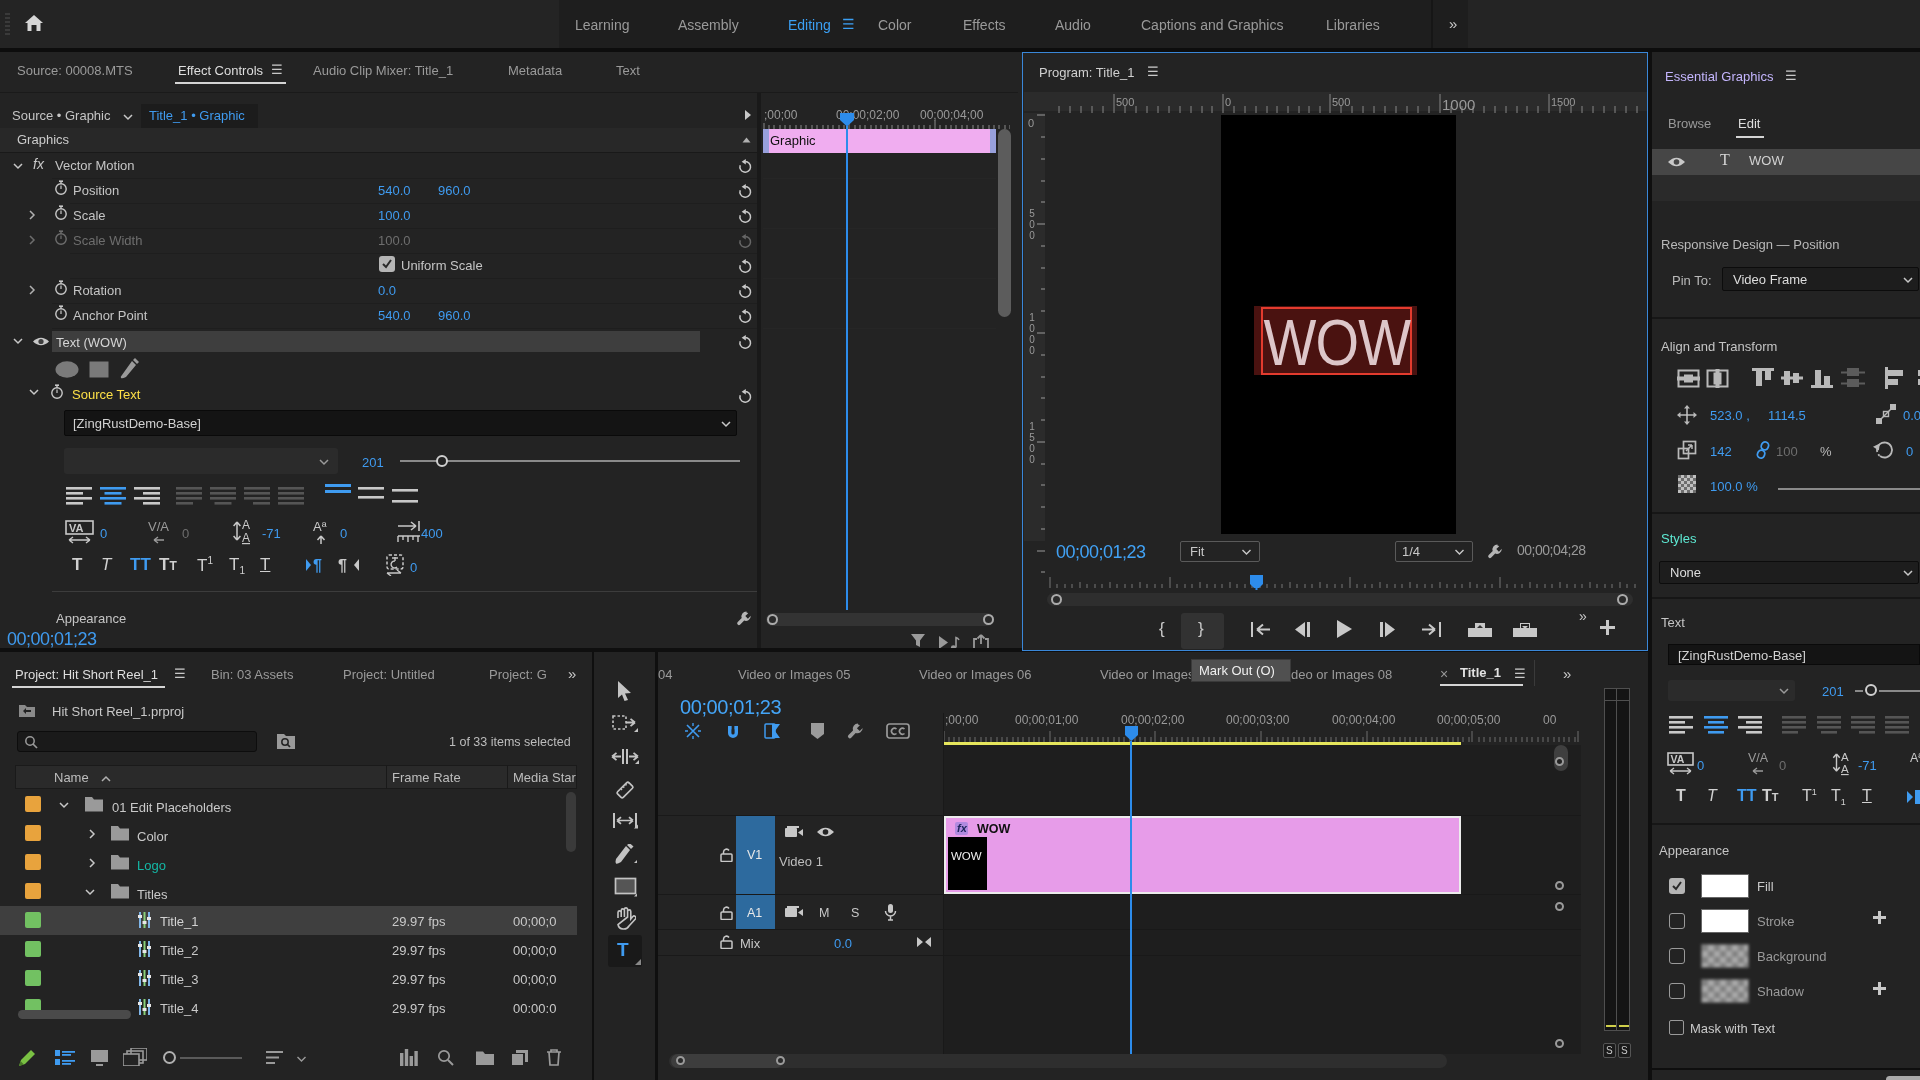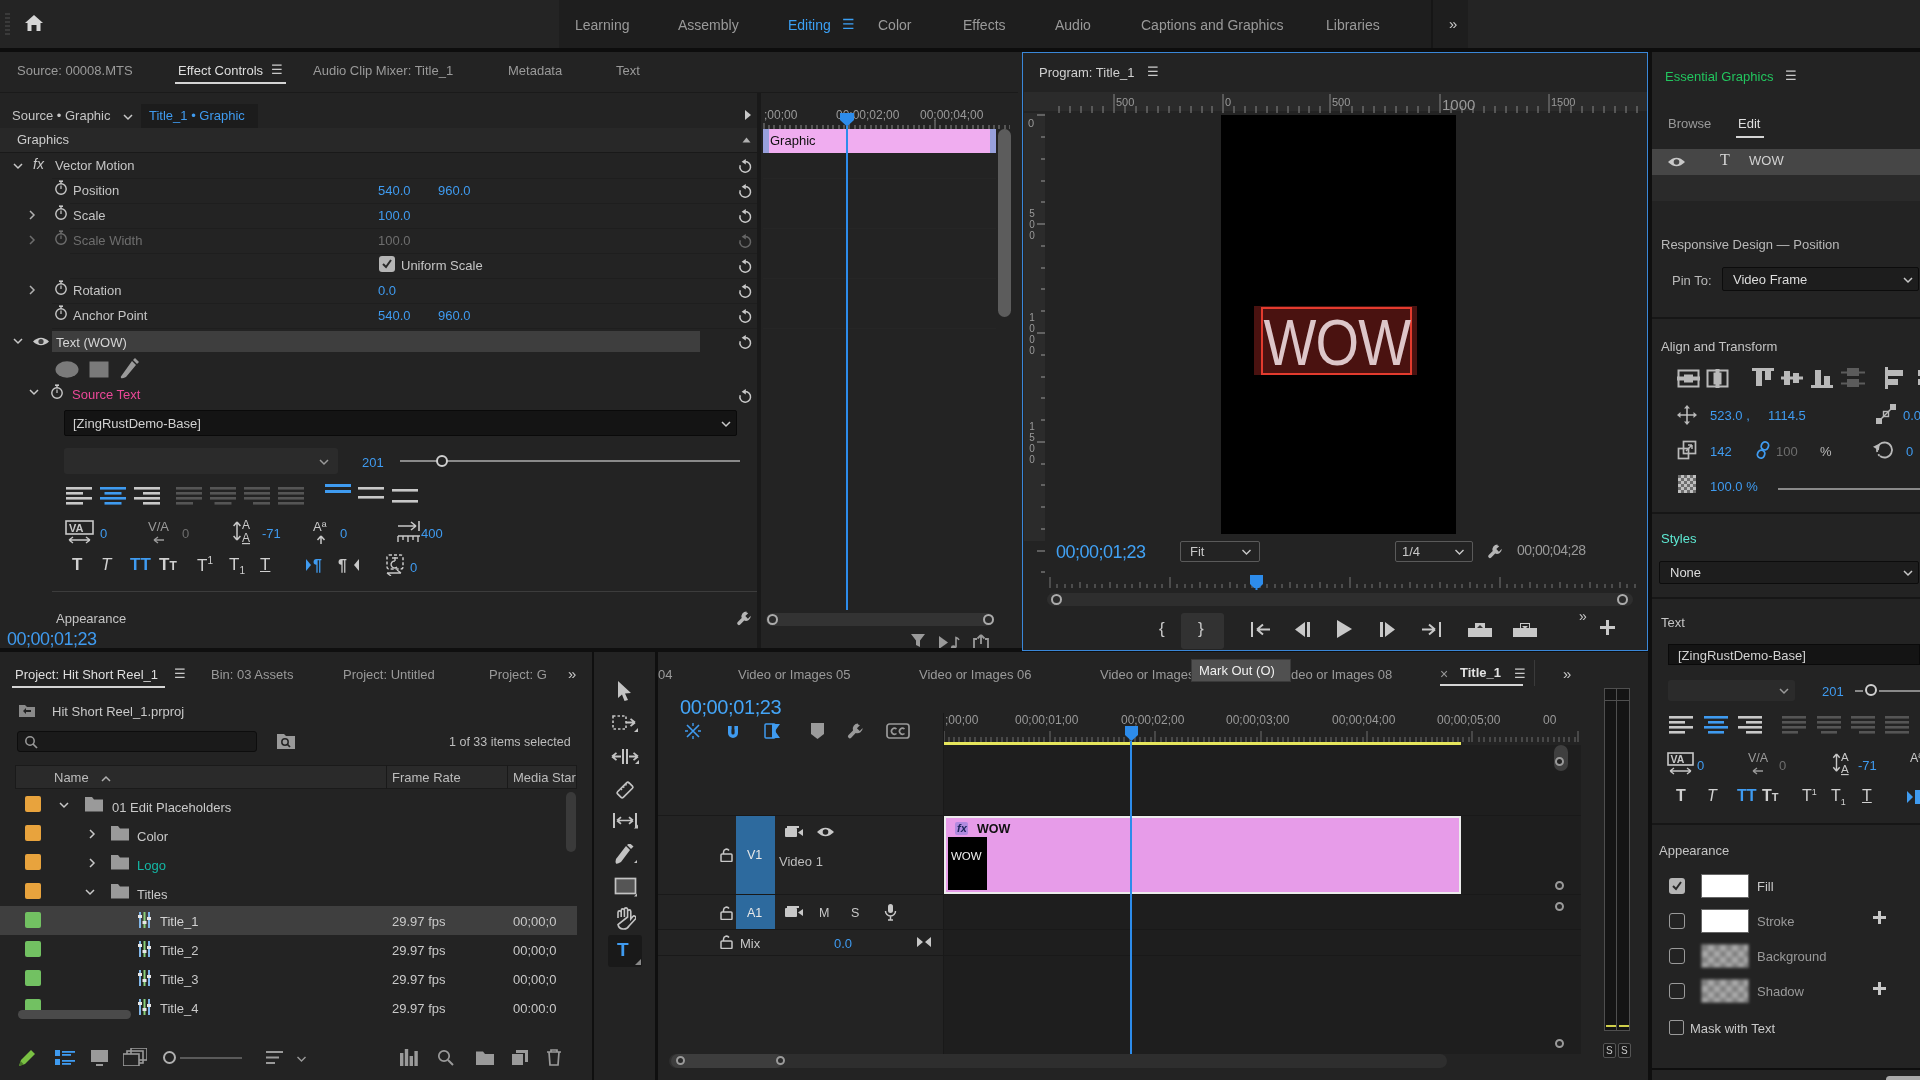--- a/index.html
+++ b/index.html
@@ -160,21 +160,21 @@
 
   <svg class="a" style="left:28px;top:336px" width="12" height="8" viewBox="0 0 12 8">
       <path d="M2 2 L6 6 L10 2" stroke="#c8c8c8" stroke-width="1.5" fill="none"></path>
     </svg>
   <svg class="a sw" style="left:50px;top:332px" width="14" height="16" viewBox="0 0 14 16">
       <circle cx="7" cy="9" r="5.2" fill="none" stroke="#c8c8c8" stroke-width="1.4"></circle>
       <line x1="7" y1="9" x2="7" y2="5.5" stroke="#c8c8c8" stroke-width="1.2"></line>
       <line x1="5" y1="1.2" x2="9" y2="1.2" stroke="#c8c8c8" stroke-width="1.6"></line>
       <line x1="7" y1="1.2" x2="7" y2="3.5" stroke="#c8c8c8" stroke-width="1.4"></line>
     </svg>
-  <span class="a" style="left:72px;top:335px;color:#ec4899">Source Text</span>
+  <span class="a" style="left:72px;top:335px;color:#fde047">Source Text</span>
 
   <div class="a" style="left:64px;top:358px;width:673px;height:26px;background:#141414;border:1px solid #0a0a0a;border-radius:2px"></div>
   <span class="a" style="left:73px;top:364px;color:#d2d2d2">[ZingRustDemo-Base]</span>
   <svg class="a" style="left:720px;top:368px" width="12" height="8" viewBox="0 0 12 8">
       <path d="M2 2 L6 6 L10 2" stroke="#c8c8c8" stroke-width="1.5" fill="none"></path>
     </svg>
 
   <div class="a" style="left:64px;top:396px;width:274px;height:26px;background:#2b2b2b;border-radius:3px"></div>
   <svg class="a" style="left:318px;top:406px" width="12" height="8" viewBox="0 0 12 8">
       <path d="M2 2 L6 6 L10 2" stroke="#9a9a9a" stroke-width="1.5" fill="none"></path>
@@ -499,21 +499,21 @@
       <path d="M9 2 h8 v4 h-8 Z" fill="#232323"></path>
       <path d="M13 7 l3 -3 h-6 Z M10 8 h6 v3 h-6 Z" fill="#c8c8c8"></path>
     </svg>
   <span class="a" style="left:556px;top:555px;font-size:14px;color:#c8c8c8;letter-spacing:-3px">»</span>
   <svg class="a" style="left:576px;top:566px" width="17" height="17" viewBox="0 0 17 17">
       <path d="M7 1 h3 v6 h6 v3 h-6 v6 h-3 v-6 h-6 v-3 h6 Z" fill="#c8c8c8"></path>
     </svg>
 </div>
 
 <div class="panel" id="eg" style="left:1652px;top:52px;width:268px;height:1028px;overflow:hidden">
-  <span class="a" style="left:13px;top:17px;color:#22c55e">Essential Graphics</span>
+  <span class="a" style="left:13px;top:17px;color:#c4b5fd">Essential Graphics</span>
   <span class="a" style="left:133px;top:16px;color:#c8c8c8">☰</span>
   <span class="a dim" style="left:16px;top:64px">Browse</span>
   <span class="a" style="left:86px;top:64px;color:#dedede">Edit</span>
   <div class="a" style="left:84px;top:84px;width:28px;height:2px;background:#d4d4d4"></div>
 
   <div class="a" style="left:0;top:97px;width:268px;height:26px;background:#464646"></div>
   <div class="a" style="left:0;top:123px;width:268px;height:26px;background:#2a2a2a"></div>
   <svg class="a" style="left:15px;top:103px" width="19" height="14" viewBox="0 0 19 14">
       <path d="M1 7 Q9.5 -1.5 18 7 Q9.5 15.5 1 7 Z" fill="#c8c8c8"></path>
       <circle cx="9.5" cy="7" r="2.8" fill="#464646"></circle>

